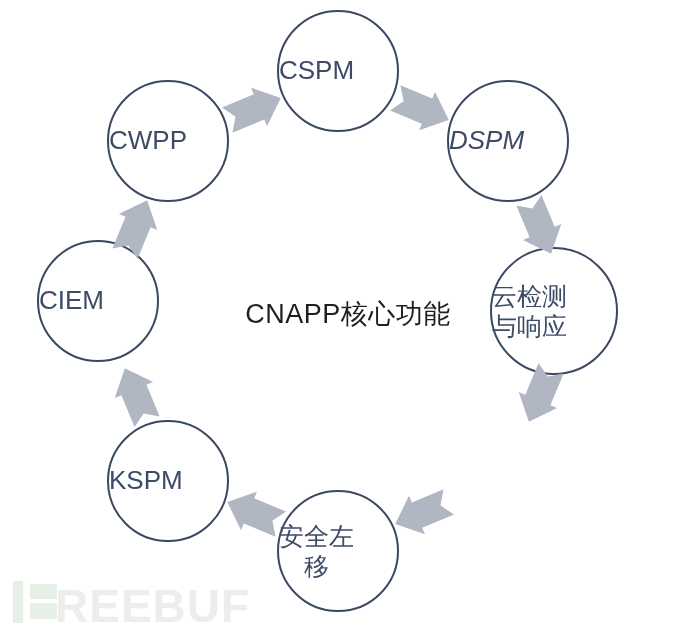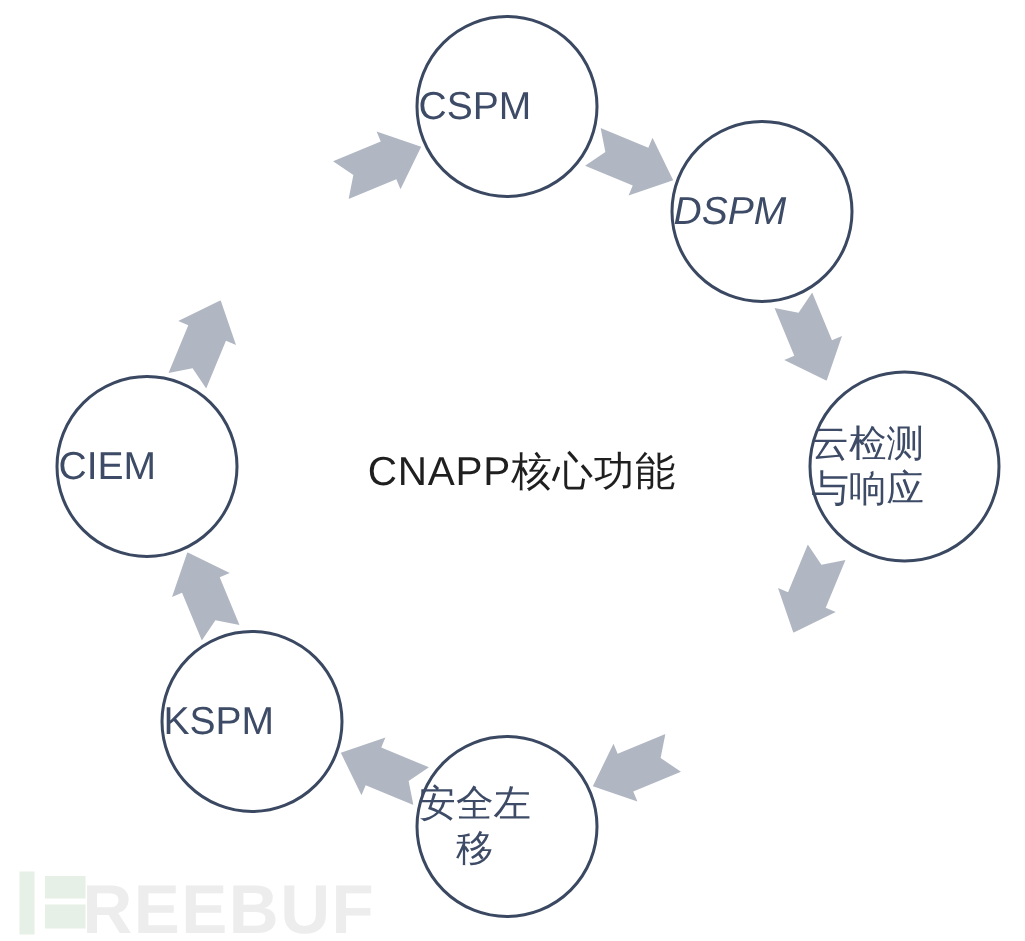--- a/index.html
+++ b/index.html
@@ -26,25 +26,25 @@
     color: var(--node-text, #3d4b66);
     font-size: 26px;
     line-height: 1.22;
     text-align: center;
     white-space: pre-line;
   }
   .node.cjk .label { font-size: 25px; }
 
   .node.n-cspm  { left: 277px; top: 10px;  }
   .node.n-dspm  { left: 447px; top: 80px; font-style: italic;  }
-  .node.n-cloud { left: 539px; top: 247px; width: 128px; height: 128px; }
+  .node.n-cloud { left: 490px; top: 247px; width: 128px; height: 128px; }
   .node.n-api   { left: 447px; top: 420px; }
   .node.n-shift { left: 277px; top: 490px; }
   .node.n-kspm  { left: 107px; top: 420px; }
-  .node.n-ciem  { left: 37px;  top: 250px; }
+  .node.n-ciem  { left: 37px;  top: 240px; }
   .node.n-cwpp  { left: 107px; top: 80px;  }
 
   
   .arrow {
     position: absolute;
     width: 58px; height: 44px;
   }
   .arrow svg { width: 100%; height: 100%; display: block; }
   .arrow polygon { fill: var(--arrow, #b1b7c2); }
   .arrow.a0 { left: 393px; top: 87px;  transform: rotate(22.5deg); }
@@ -104,20 +104,23 @@
   <div class="node n-shift cjk">
     <span class="label">安全左
 移</span>
   </div>
   <div class="node n-kspm">
     <span class="label">KSPM</span>
   </div>
   <div class="node n-ciem">
     <span class="label">CIEM</span>
   </div>
+  <div class="node n-cwpp">
+    <span class="label">CWPP</span>
+  </div>
 
   <div class="arrow a0">
     <svg viewBox="0 0 64 46">
         <polygon points="0,8 38,8 38,0 64,23 38,46 38,38 0,38 10,23"></polygon>
       </svg>
   </div>
   <div class="arrow a1">
     <svg viewBox="0 0 64 46">
         <polygon points="0,8 38,8 38,0 64,23 38,46 38,38 0,38 10,23"></polygon>
       </svg>

